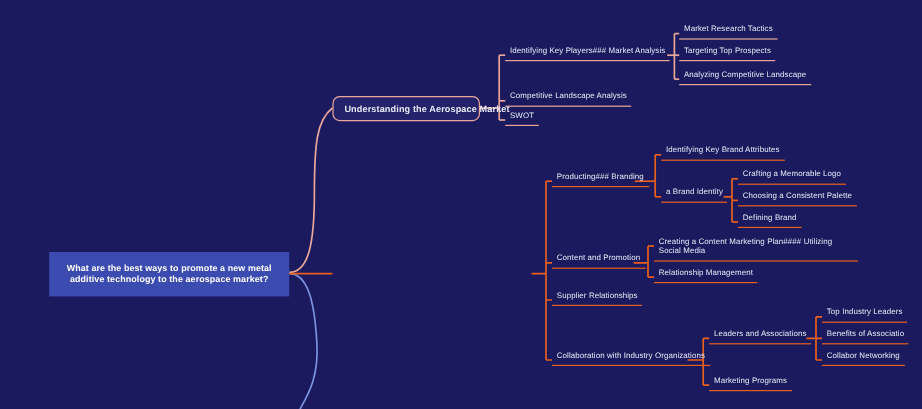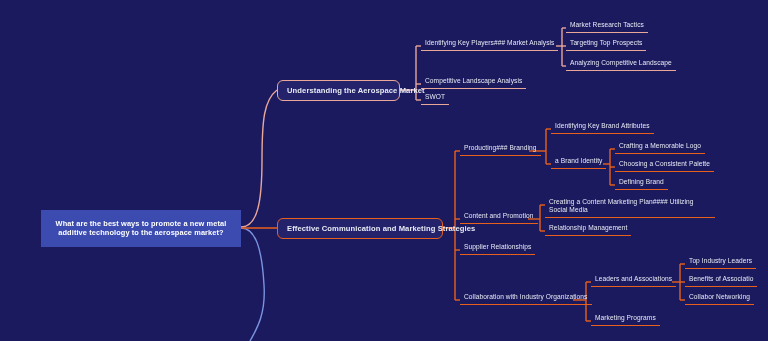--- a/index.html
+++ b/index.html
@@ -125,21 +125,20 @@
   <div class="node lab pink" style="left:421px;top:75px;">Competitive Landscape Analysis</div>
 
   <div class="node lab pink" style="left:421px;top:91px;">SWOT</div>
 
   <div class="node lab pink" style="left:566px;top:19px;">Market Research Tactics</div>
 
   <div class="node lab pink" style="left:566px;top:37px;">Targeting Top Prospects</div>
 
   <div class="node lab pink" style="left:566px;top:57px;">Analyzing Competitive Landscape</div>
 
-  <div class="node l1 orange" style="left:277px;top:218px;width:166px;">Effective Communication and Marketing Strategies</div>
 
   <div class="node lab orange" style="left:460px;top:142px;">Producting### Branding</div>
 
   <div class="node lab orange" style="left:551px;top:120px;">Identifying Key Brand Attributes</div>
 
   <div class="node lab orange" style="left:551px;top:155px;">a Brand Identity</div>
 
   <div class="node lab orange" style="left:615px;top:140px;">Crafting a Memorable Logo</div>
 
   <div class="node lab orange" style="left:615px;top:158px;">Choosing a Consistent Palette</div>

